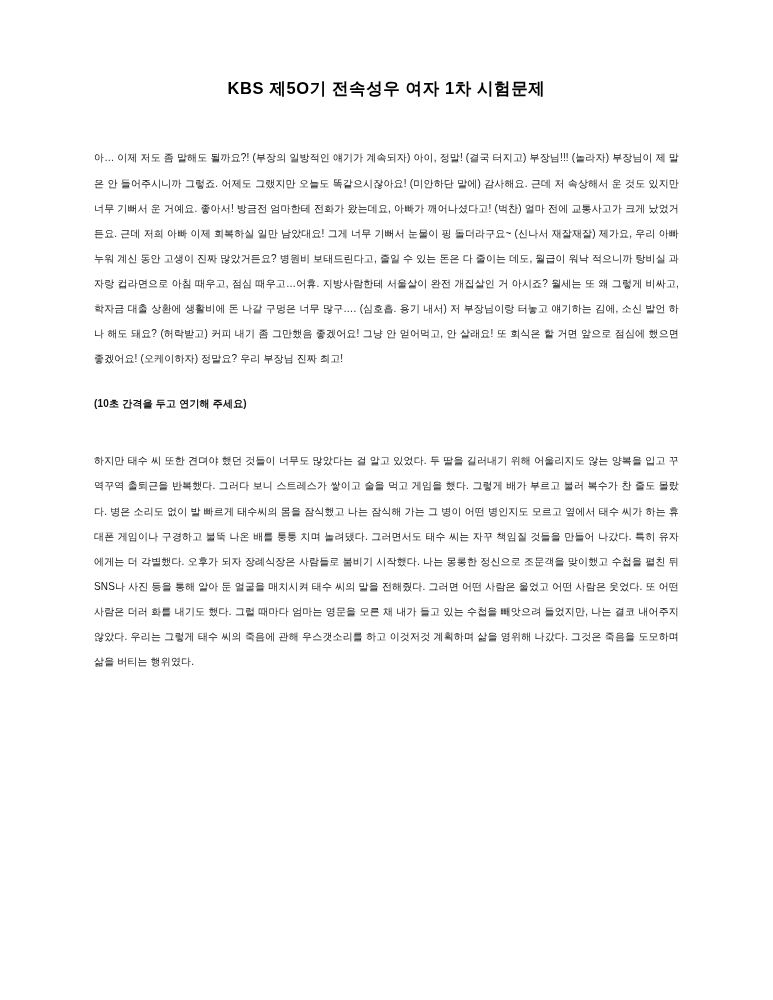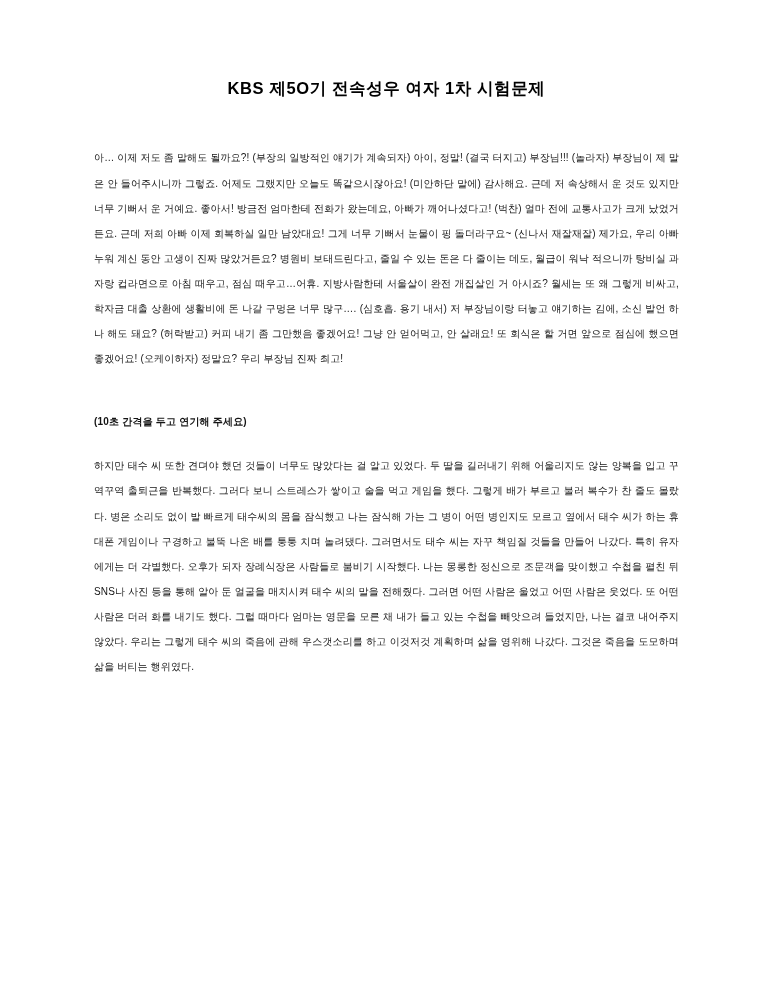--- a/index.html
+++ b/index.html
@@ -50,32 +50,32 @@
     line-height: 25.1px;
     text-align: justify;
     text-justify: inter-character;
     word-break: break-all;
     color: #141414;
     margin: 0;
     letter-spacing: 0.15px;
   }
 
   .para + .para {
-    margin-top: 38px;
+    margin-top: 20px;
   }
 
   .para.note {
     font-weight: bold;
     text-align: left;
     word-break: normal;
     letter-spacing: 0.2px;
   }
 
   .para.block-two {
-    margin-top: 19px;
+    margin-top: 32px;
   }
 </style>
 </head>
 <body>
 
 <div class="page">
   <div class="doc-body">
 
     <h1 class="doc-title">KBS 제5O기 전속성우 여자 1차 시험문제</h1>
 

